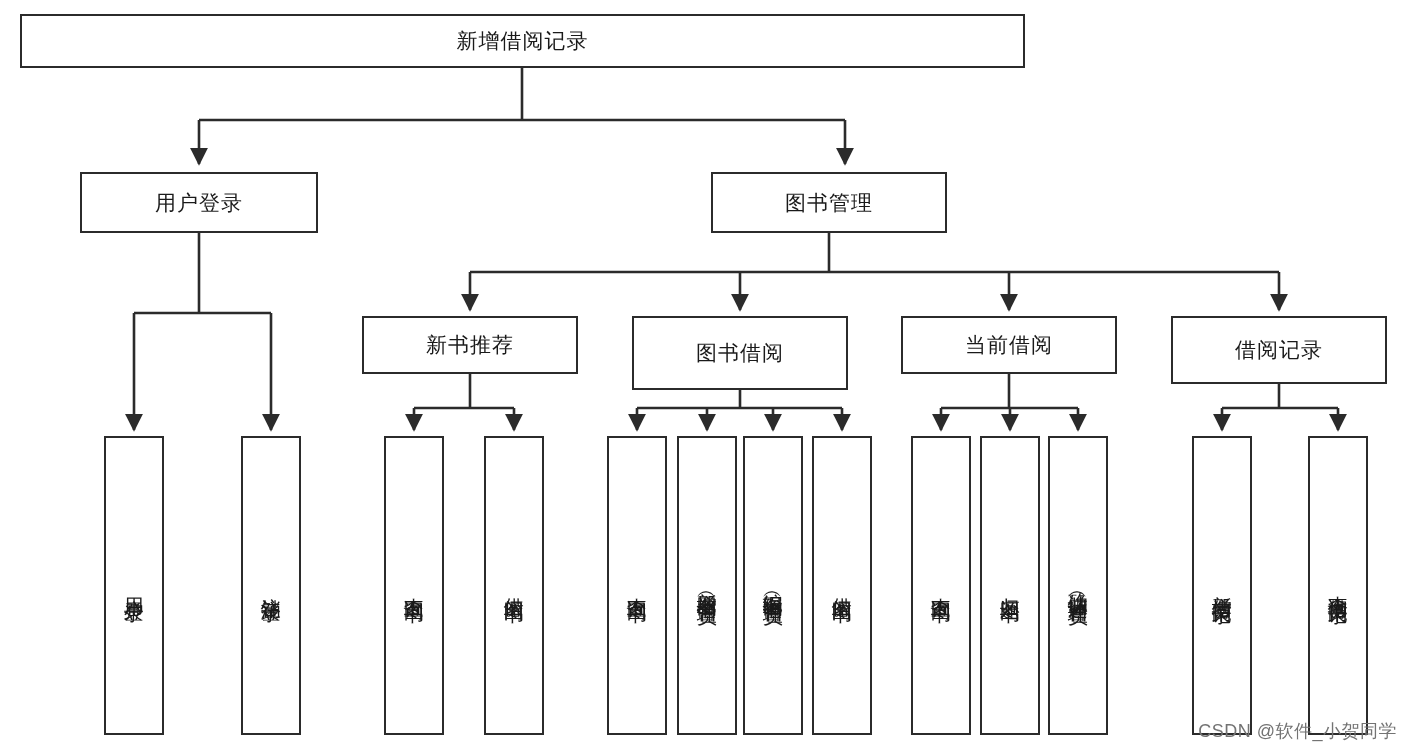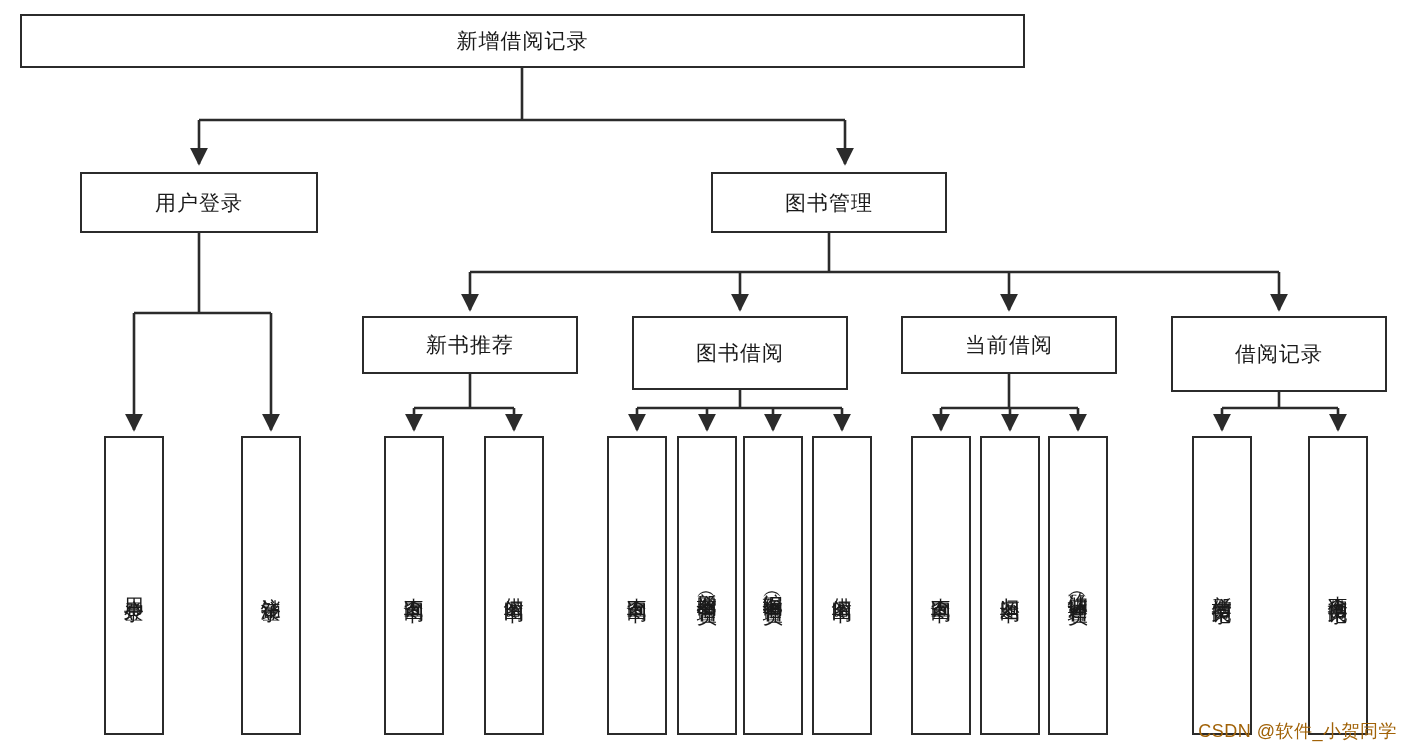--- a/index.html
+++ b/index.html
@@ -54,21 +54,21 @@
     writing-mode: vertical-rl;
     text-orientation: upright;
     display: block;
     letter-spacing: 2px;
   }
   .watermark {
     position: absolute;
     right: 8px;
     bottom: 4px;
     font-size: 18px;
-    color: #a16207;
+    color: #737373;
     white-space: nowrap;
     letter-spacing: 0.5px;
     pointer-events: none;
   }
 </style>
 </head>
 <body>
 
 <div id="diagram-root">
 
@@ -135,21 +135,21 @@
 
   <div class="node node-h" style="left:711px; top:172px; width:236px; height:61px;">
     <span>图书管理</span>
   </div>
   <div class="node node-h" style="left:632px; top:316px; width:216px; height:74px;">
     <span>图书借阅</span>
   </div>
   <div class="node node-h" style="left:901px; top:316px; width:216px; height:58px;">
     <span>当前借阅</span>
   </div>
-  <div class="node node-h" style="left:1171px; top:316px; width:216px; height:76px;">
+  <div class="node node-h" style="left:1171px; top:316px; width:216px; height:68px;">
     <span>借阅记录</span>
   </div>
 
   <div class="node node-v" style="left:104px; top:436px; width:60px; height:299px;">
     <span class="vtext">用户登录</span>
   </div>
   <div class="node node-v" style="left:241px; top:436px; width:60px; height:299px;">
     <span class="vtext">注销登录</span>
   </div>
 

